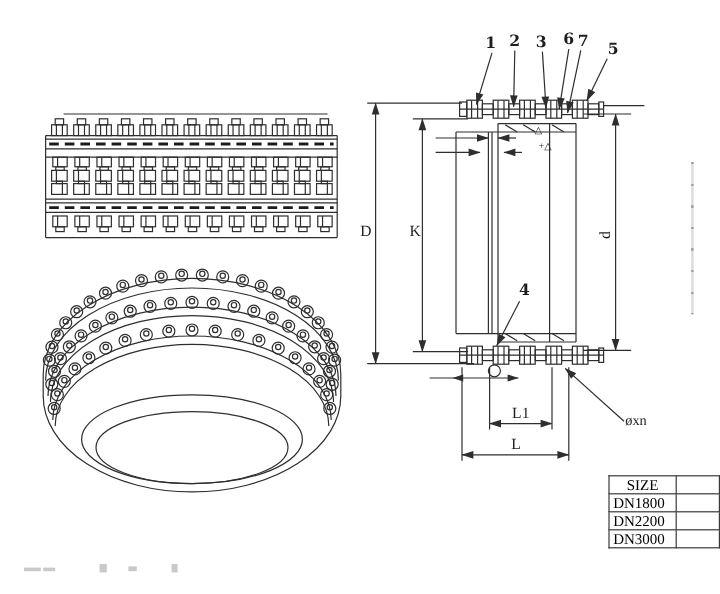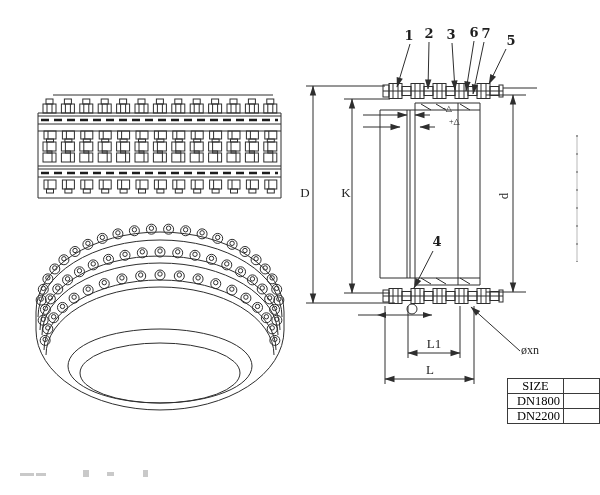--- a/index.html
+++ b/index.html
@@ -7,27 +7,27 @@
           font-family:"Liberation Serif",serif;}
   svg{position:absolute;overflow:visible;}
   svg line,svg path,svg rect,svg circle,svg ellipse,svg polyline{
       stroke:#2e2e2e;stroke-width:1;fill:none;}
   svg .fill{fill:#2e2e2e;stroke:none;}
   svg .dash{stroke:#1c1c1c;stroke-width:2.4;stroke-dasharray:8 5;}
   svg text{font-family:"Liberation Serif",serif;font-size:13px;fill:#1e1e1e;stroke:none;}
   svg text.co{font-family:"DejaVu Serif",serif;font-weight:bold;font-size:13px;}
   svg text.tol{font-size:8px;}
   svg text.small{font-size:12px;}
-  table.sz{position:absolute;left:507px;top:378px;border-collapse:collapse;
+  table.sz{position:absolute;left:507px;top:396px;border-collapse:collapse;
            table-layout:fixed;}
   table.sz th,table.sz td{border:1px solid #3a3a3a;font-family:"Liberation Serif",serif;
            font-size:12.5px;font-weight:normal;height:14px;line-height:14px;
            padding:0 3px;white-space:nowrap;}
   table.sz th{text-align:center;}
-  table.sz td{text-align:right;}
+  table.sz td{text-align:left;}
   .smudge{position:absolute;background:#c9c9c9;filter:blur(0.6px);}
   .faint-ruler{position:absolute;left:576px;top:135px;width:2px;height:127px;
       background-image:repeating-linear-gradient(#9a9a9a 0 2px,#dcdcdc 2px 18px);}
 </style>
 </head>
 <body>
 
 <div class="canvas">
 
   <svg id="sideview" style="left:20px;top:80px" width="268" height="125" viewBox="0 0 268 125">
@@ -537,20 +537,24 @@
     </thead>
     <tbody>
         <tr>
           <td>DN1800</td>
           <td></td>
         </tr>
         <tr>
           <td>DN2200</td>
           <td></td>
         </tr>
+        <tr>
+          <td>DN3000</td>
+          <td></td>
+        </tr>
       </tbody>
   </table>
 
   <div class="faint-ruler"></div>
   <div class="smudge" style="left:20px;top:473px;width:14px;height:3px"></div>
   <div class="smudge" style="left:36px;top:473px;width:10px;height:3px"></div>
   <div class="smudge" style="left:83px;top:470px;width:6px;height:7px"></div>
   <div class="smudge" style="left:107px;top:472px;width:7px;height:4px"></div>
   <div class="smudge" style="left:143px;top:470px;width:5px;height:7px"></div>
 </div>

